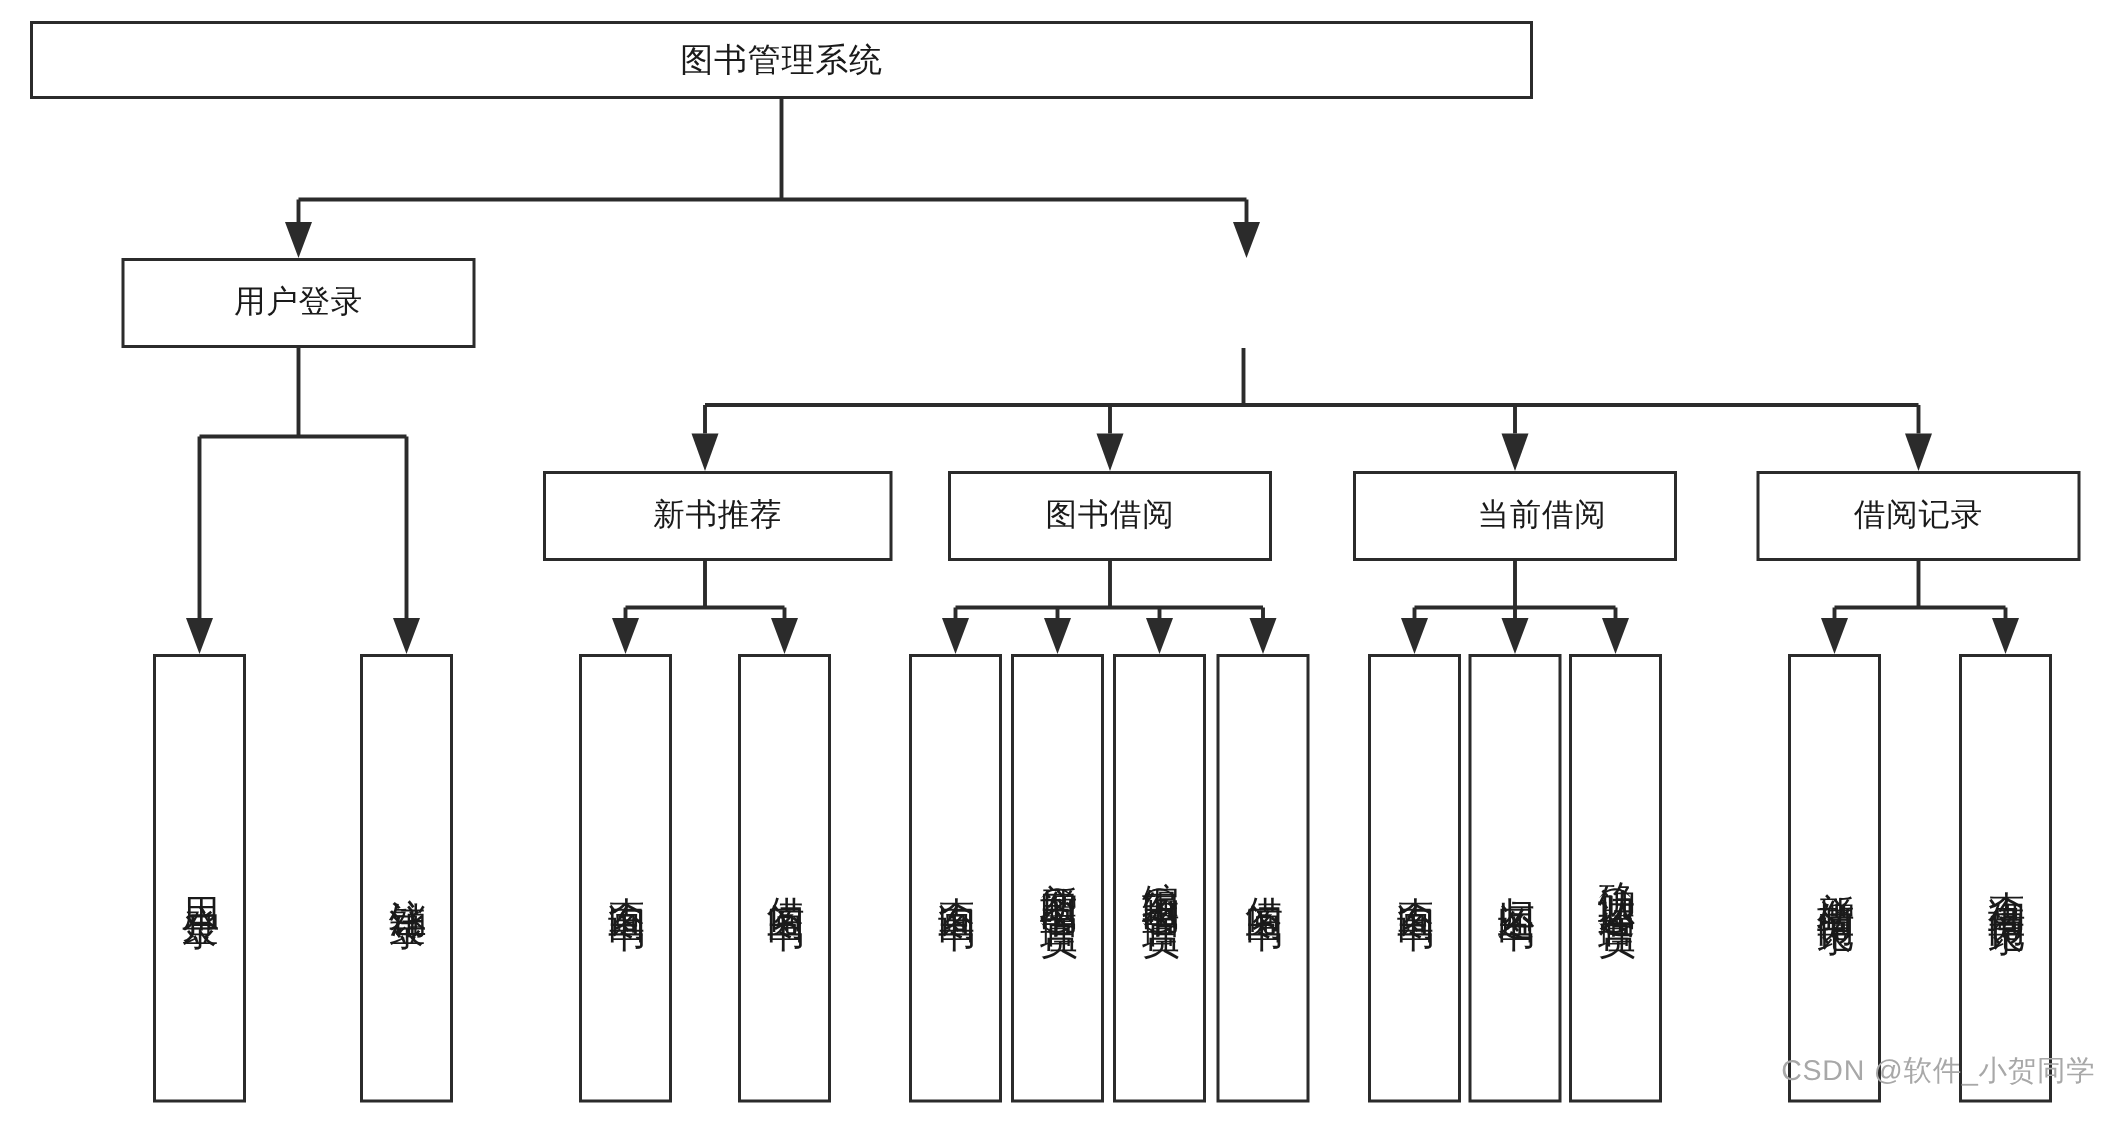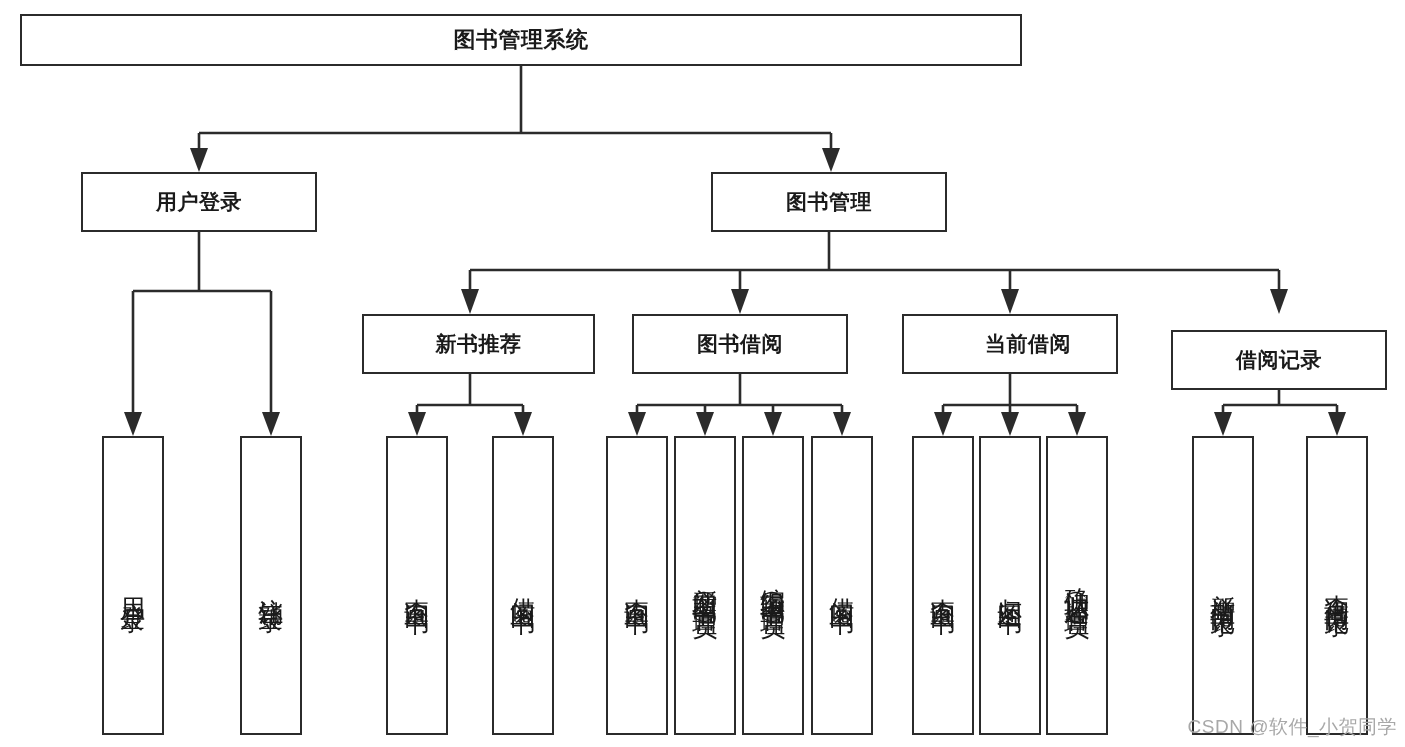--- a/index.html
+++ b/index.html
@@ -30,21 +30,20 @@
   .node .lbl{
     display:block;
     text-align:center;
     line-height:1.12;
     letter-spacing:0.5px;
   }
   
   .node.horiz .lbl{
     font-size:21px;
     white-space:nowrap;
-    font-weight:bold;
   }
   .node.root .lbl{font-size:22px;}
   
   .node.vert{
     align-items:center;
     justify-content:center;
     padding:6px 0;
   }
   .node.vert .lbl{
     writing-mode:vertical-rl;
@@ -60,21 +59,21 @@
     position:absolute;
     left:0;top:0;
     width:1405px;height:747px;
     z-index:1;
     pointer-events:none;
   }
   
   #watermark{
     position:absolute;
     right:8px;
-    bottom:7px;
+    bottom:20px;
     font-size:19px;
     color:#a8a8a8;
     white-space:nowrap;
     z-index:6;
     letter-spacing:0.5px;
   }
 </style>
 </head>
 <body>
 
@@ -160,37 +159,34 @@
   </svg>
 
   <div class="node horiz root" style="left:20px; top:14px; width:1002px; height:52px;">
     <span class="lbl">图书管理系统</span>
   </div>
 
   <div class="node horiz" style="left:81px; top:172px; width:236px; height:60px;">
     <span class="lbl">用户登录</span>
   </div>
 
-  <div class="node horiz" style="left:711px; top:172px; width:236px; height:60px;">
-    <span class="lbl">图书管理</span>
-  </div>
 
   <div class="node horiz" style="left:362px; top:314px; width:233px; height:60px;">
     <span class="lbl">新书推荐</span>
   </div>
 
   <div class="node horiz" style="left:632px; top:314px; width:216px; height:60px;">
     <span class="lbl">图书借阅</span>
   </div>
 
   <div class="node horiz" style="left:902px; top:314px; width:216px; height:60px;padding-left:36px;">
     <span class="lbl">当前借阅</span>
   </div>
 
-  <div class="node horiz" style="left:1171px; top:330px; width:216px; height:60px;">
+  <div class="node horiz" style="left:1171px; top:314px; width:216px; height:60px;">
     <span class="lbl">借阅记录</span>
   </div>
 
   <div class="node vert" style="left:102px; top:436px; width:62px; height:299px;">
     <span class="lbl">用户登录</span>
   </div>
 
   <div class="node vert" style="left:240px; top:436px; width:62px; height:299px;">
     <span class="lbl">注销登录</span>
   </div>

